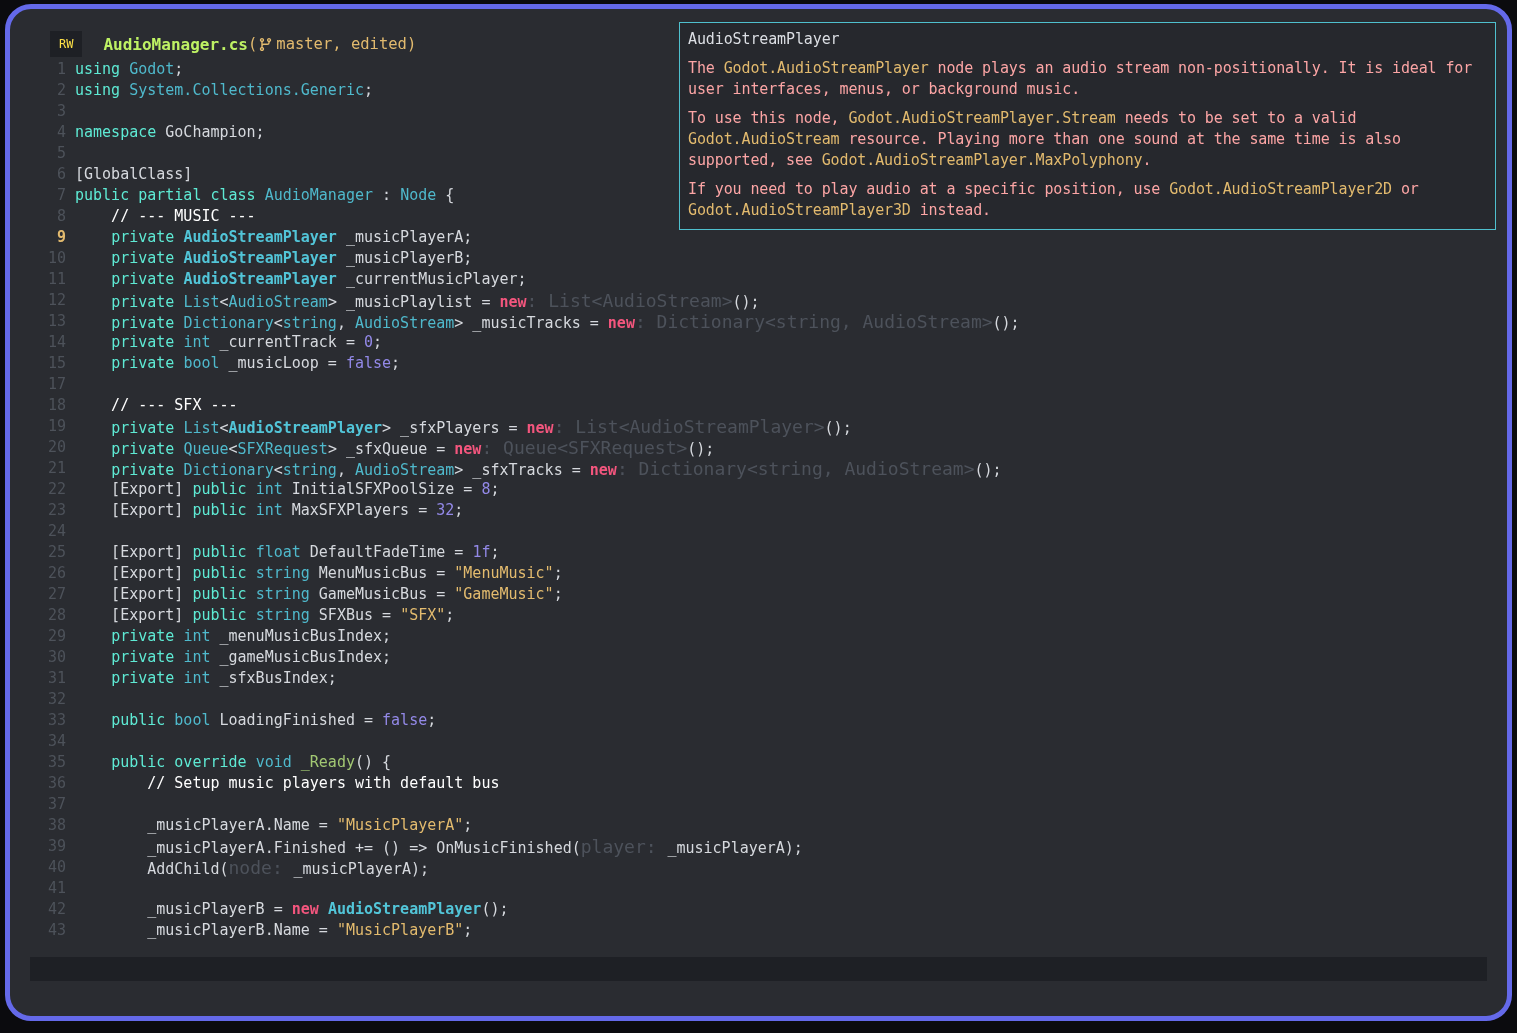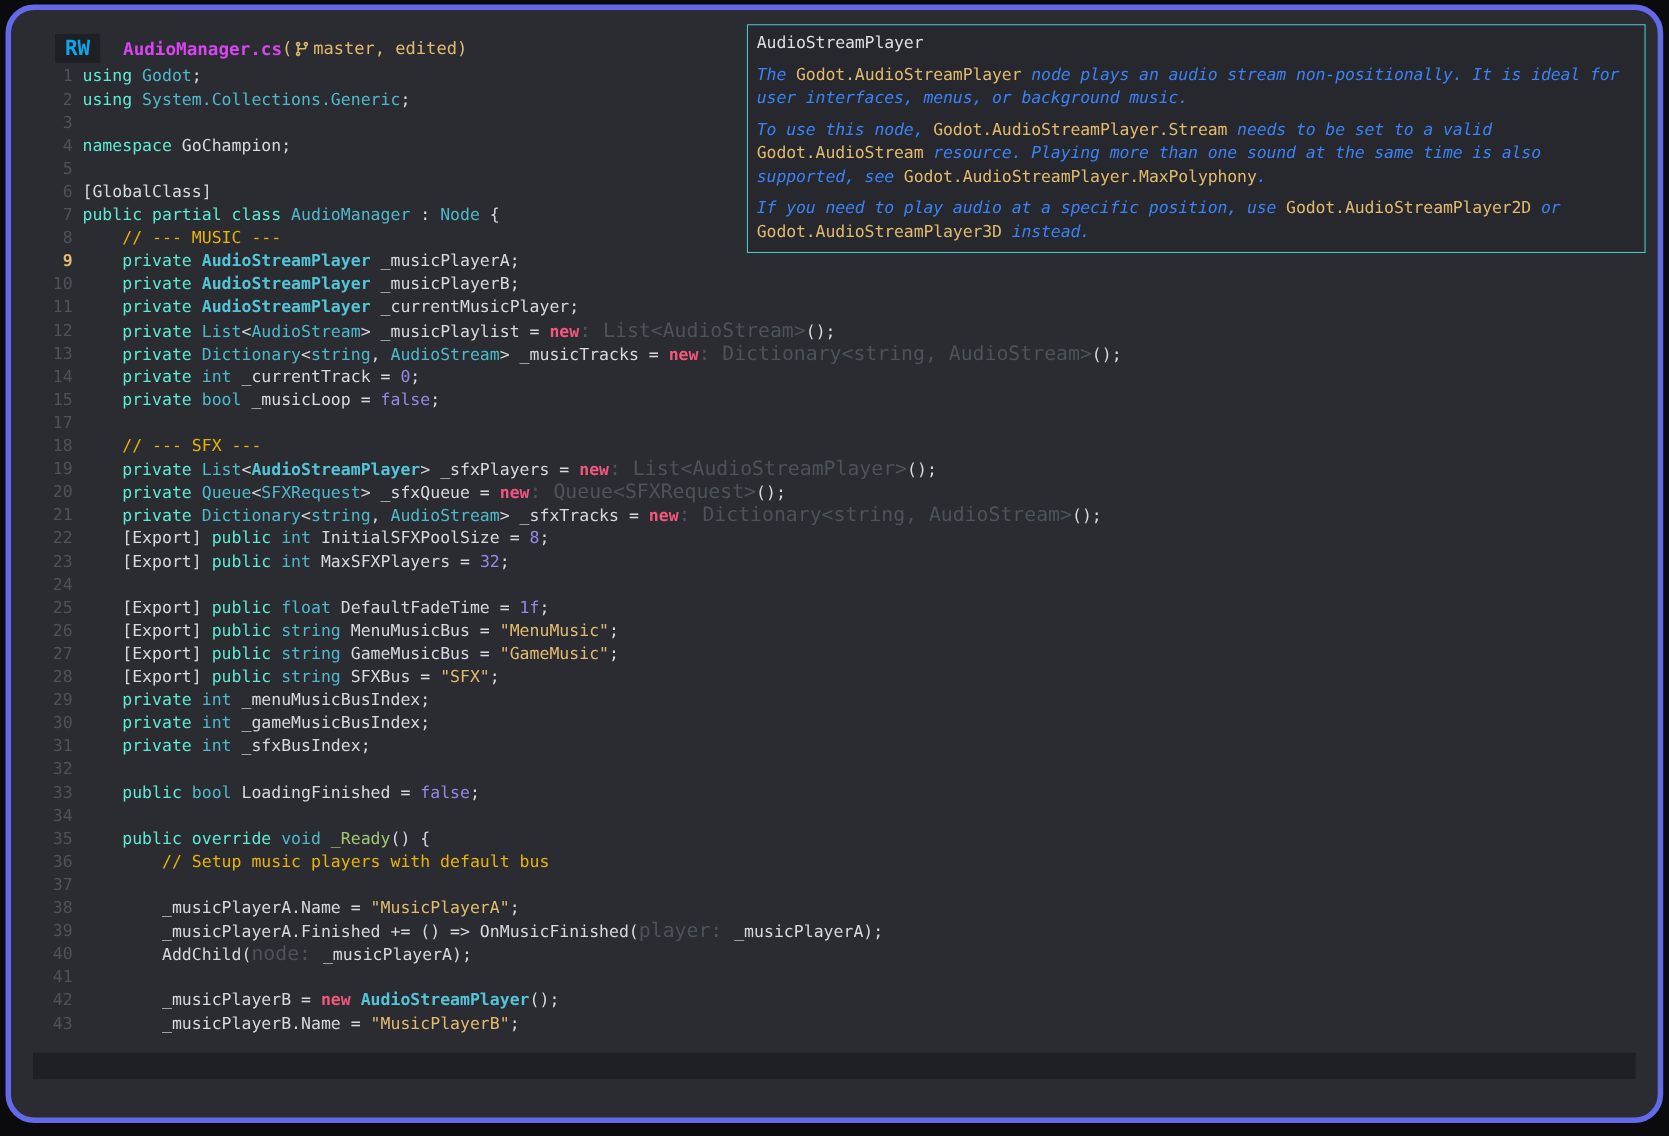--- a/index.html
+++ b/index.html
@@ -4,52 +4,52 @@
 <style>
   html,body{margin:0;padding:0;background:#0b0b0e;width:1517px;height:1033px;overflow:hidden;}
   *{box-sizing:border-box;}
   body{font-family:"DejaVu Sans Mono", monospace;}
 
   .frame{position:absolute;top:4px;left:5px;right:5px;bottom:12px;
          border:5px solid #6469e9;border-radius:26px;background:#2a2c31;overflow:hidden;}
 
   
   .header{position:absolute;top:22px;left:40px;height:26px;display:flex;align-items:center;z-index:2;}
-  .rw-badge{background:#1e2025;color:#0ea5e9;font-weight:bold;font-size:19px;
+  .rw-badge{background:#1e2025;color:#fde047;font-weight:normal;font-size:12px;
             padding:2px 9px;height:26px;line-height:22px;}
-  .file-title{margin-left:21px;color:#d946ef;font-weight:bold;font-size:16px;white-space:pre;}
+  .file-title{margin-left:21px;color:#bef264;font-weight:bold;font-size:16px;white-space:pre;}
   .branch-wrap{color:#e2ba6e;font-size:15.5px;white-space:pre;display:inline-flex;align-items:center;}
   .branch-wrap svg{margin:0 3px 0 1px;}
 
   
   .code{position:absolute;top:50px;left:0;right:0;z-index:1;}
   .code-line{display:flex;height:21px;line-height:21px;font-size:15px;white-space:pre;}
   .lnum{flex:none;width:56px;text-align:right;color:#4d525a;}
   .lnum.cur{color:#e2ba6e;font-weight:bold;}
   .lt{margin-left:9px;white-space:pre;}
 
   .tok-pl{color:#d6d9de;}
   .tok-kw{color:#5eead4;}
   .tok-kwb{color:#f4567e;font-weight:bold;}
   .tok-ty{color:#4fb9cc;}
   .tok-tyb{color:#52c5d8;font-weight:bold;}
   .tok-fn{color:#a2c873;}
   .tok-str{color:#e3bb6e;}
   .tok-num{color:#9389e8;}
-  .tok-cmt{color:#eab308;}
+  .tok-cmt{color:#ffffff;}
   .tok-hint{color:#4d525b;font-size:18px;}
 
   
   .popup{position:absolute;left:669px;top:13px;width:817px;min-height:200px;z-index:5;
          background:#26282d;border:1px solid #4fc0ce;padding:6px 8px 8px 8px;
          font-size:15px;letter-spacing:-0.12px;line-height:21px;color:#c9cdd4;}
   .pop-title{color:#dcdfe4;margin-bottom:8px;white-space:pre;}
   .pop-p{margin-bottom:8px;}
   .pop-p:last-child{margin-bottom:0;}
-  .tok-pop{color:#3b82f6;font-style:italic;}
+  .tok-pop{color:#fca5a5;}
   .tok-yl{color:#e2ba6e;}
 
   
   .modeline{position:absolute;left:20px;top:948px;width:1457px;height:24px;z-index:6;
             background:#1e2025;color:#bec3cc;font-size:15px;line-height:24px;
             padding-left:7px;white-space:pre;overflow:hidden;}
 </style>
 </head>
 <body>
 

